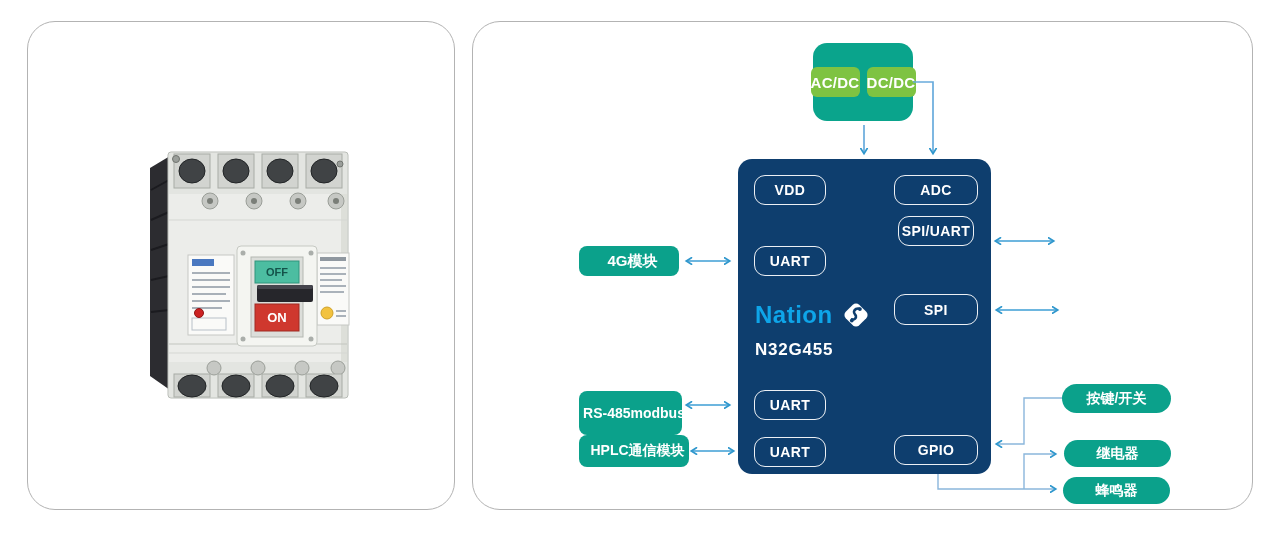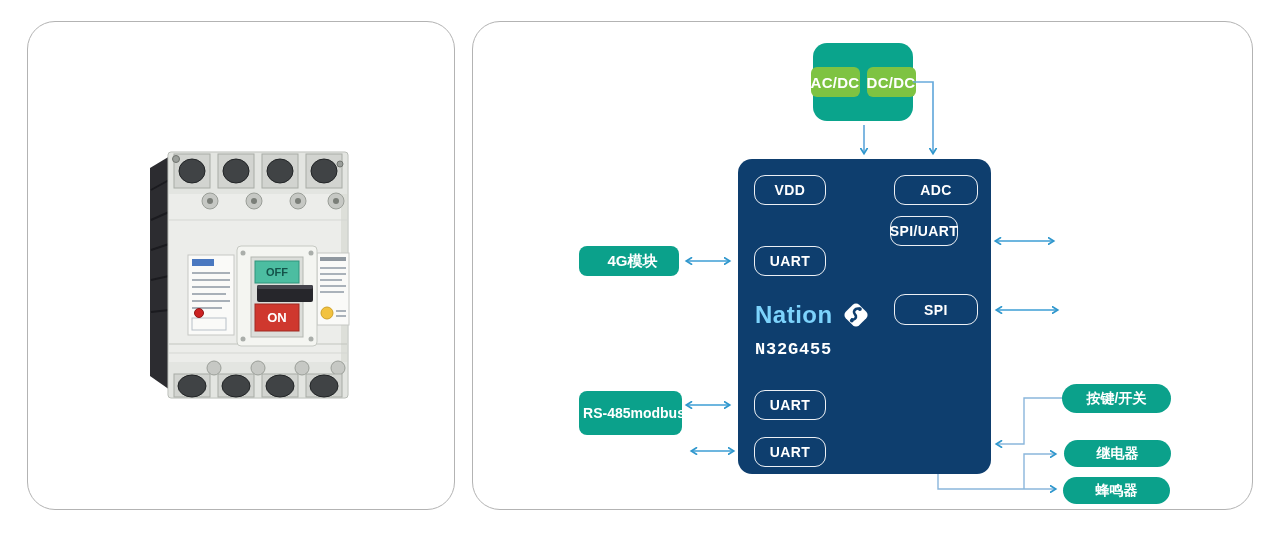--- a/index.html
+++ b/index.html
@@ -12,23 +12,23 @@
   
   .power{position:absolute;left:340px;top:21px;width:100px;height:78px;background:#0aa48c;border-radius:14px;
          display:flex;flex-direction:row;align-items:center;justify-content:center;gap:7px;}
   .green-box{width:75px;height:30px;background:#7ec342;border-radius:6px;color:#ffffff;font-weight:bold;
              font-size:15px;display:flex;align-items:center;justify-content:center;letter-spacing:.3px;}
 
   
   .chip{position:absolute;left:265px;top:137px;width:253px;height:315px;background:#0e3e6e;border-radius:14px;}
   .port{position:absolute;border:1.4px solid rgba(255,255,255,.92);border-radius:11px;color:#ffffff;font-weight:bold;
         font-size:14px;display:flex;align-items:center;justify-content:center;letter-spacing:.4px;box-sizing:border-box;}
-  .logo-row{position:absolute;left:17px;top:141px;display:flex;align-items:center;gap:8px;color:#7dd3fc;}
+  .logo-row{position:absolute;left:17px;top:141px;display:flex;align-items:center;gap:8px;color:#0ea5e9;}
   .logo-text{font-size:24px;font-weight:bold;letter-spacing:.5px;}
-  .model{position:absolute;left:17px;top:181px;color:#ffffff;font-weight:bold;font-size:17px;letter-spacing:.8px;font-family:Liberation Mono, monospace;}
+  .model{position:absolute;left:17px;top:181px;color:#ffffff;font-weight:bold;font-size:17px;letter-spacing:.8px;}
 
   
   .teal-box{position:absolute;background:#0ba18b;color:#ffffff;font-weight:bold;font-size:14px;
             display:flex;align-items:center;justify-content:center;box-sizing:border-box;white-space:nowrap;}
   .r8{border-radius:8px;padding-left:7px;}
   .r14{border-radius:15px;}
 
   svg.overlay{position:absolute;left:0;top:0;pointer-events:none;}
   .drop{stroke:#68abdc;stroke-width:1.7;fill:none;}
   .dbl{stroke:#3d9ed4;stroke-width:1.7;fill:none;}
@@ -143,41 +143,42 @@
   <div class="card" id="card-right">
 
     <div class="power">
       <div class="green-box">AC/DC</div>
       <div class="green-box">DC/DC</div>
     </div>
 
     <div class="chip">
       <div class="port" style="left:16px;top:16px;width:72px;height:30px;">VDD</div>
       <div class="port" style="left:156px;top:16px;width:84px;height:30px;">ADC</div>
-      <div class="port" style="left:152px;top:57px;width:68px;height:30px;">SPI/UART</div>
+      <div class="port" style="left:160px;top:57px;width:76px;height:30px;">SPI/UART</div>
       <div class="port" style="left:16px;top:87px;width:72px;height:30px;">UART</div>
       <div class="port" style="left:156px;top:135px;width:84px;height:31px;">SPI</div>
       <div class="port" style="left:16px;top:231px;width:72px;height:30px;">UART</div>
       <div class="port" style="left:16px;top:278px;width:72px;height:30px;">UART</div>
-      <div class="port" style="left:156px;top:276px;width:84px;height:30px;margin-top:44px;">GPIO</div>
+      <div class="port" style="left:156px;top:276px;width:84px;height:30px;">GPIO</div>
 
       <div class="logo-row">
         <span class="logo-text">Nation</span>
         <svg width="30" height="30" viewBox="0 0 30 30">
           <rect x="5.5" y="5.5" width="19" height="19" rx="4.5" transform="rotate(45 15 15)" fill="#ffffff"></rect>
           <path d="M18.6,8.8 c-2.6,-0.9 -5.2,0.6 -5.6,2.7 c-0.4,2.1 1.6,3.2 1.9,4.3 c0.5,2.1 -1.3,4.1 -3.9,3.6" stroke="#0e3e6e" stroke-width="2.6" fill="none" stroke-linecap="round"></path>
           <circle cx="18.9" cy="9.1" r="1.9" fill="#0e3e6e"></circle>
           <circle cx="10.8" cy="20.6" r="1.9" fill="#0e3e6e"></circle>
         </svg>
       </div>
       <div class="model">N32G455</div>
     </div>
 
     <div class="teal-box r8" style="left:106px;top:224px;width:100px;height:30px;font-size:15px;">4G模块</div>
     <div class="teal-box r8" style="left:106px;top:369px;width:103px;height:44px;">RS-485modbus</div>
+    <div class="teal-box r8" style="left:106px;top:413px;width:110px;height:32px;">HPLC通信模块</div>
 
     <div class="teal-box r14" style="left:589px;top:362px;width:109px;height:29px;">按键/开关</div>
     <div class="teal-box r14" style="left:591px;top:418px;width:107px;height:27px;">继电器</div>
     <div class="teal-box r14" style="left:590px;top:455px;width:107px;height:27px;">蜂鸣器</div>
 
     <svg class="overlay" width="781" height="489" viewBox="0 0 781 489">
       <defs>
         <marker id="arr" markerWidth="9" markerHeight="9" refX="5.5" refY="4" orient="auto-start-reverse" markerUnits="userSpaceOnUse" viewBox="0 0 9 8">
           <path d="M1,0.8 L6.2,4 L1,7.2" fill="none" stroke="#2f97cd" stroke-width="1.7" stroke-linecap="round"></path>
         </marker>

